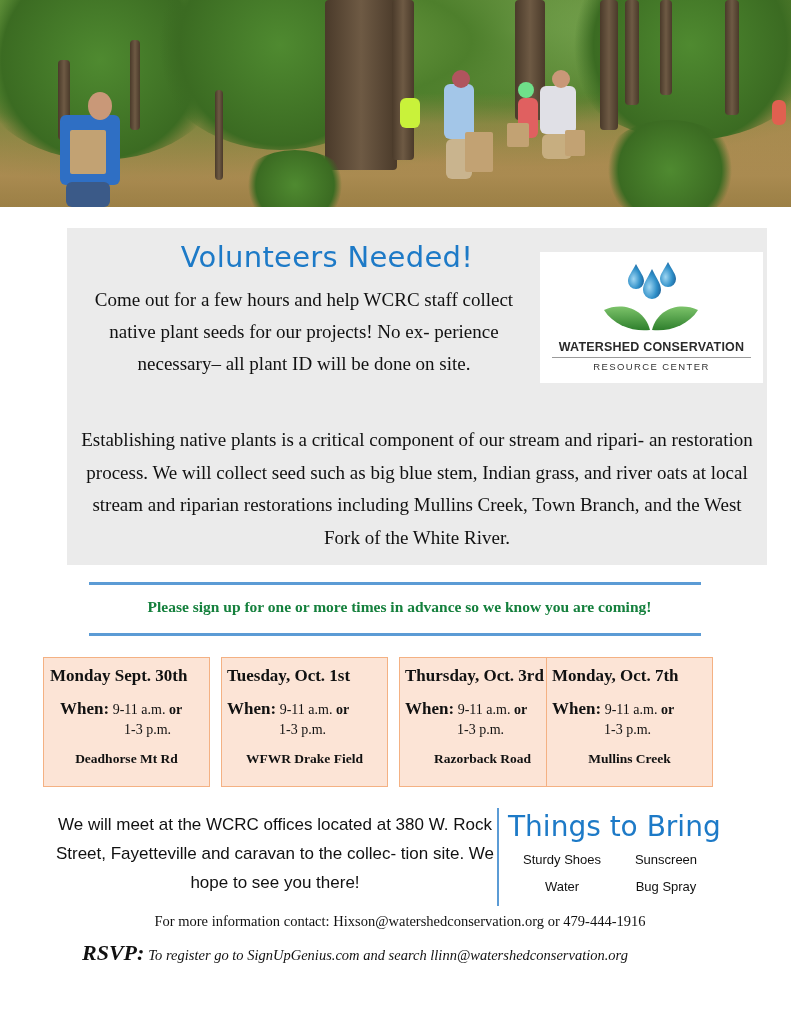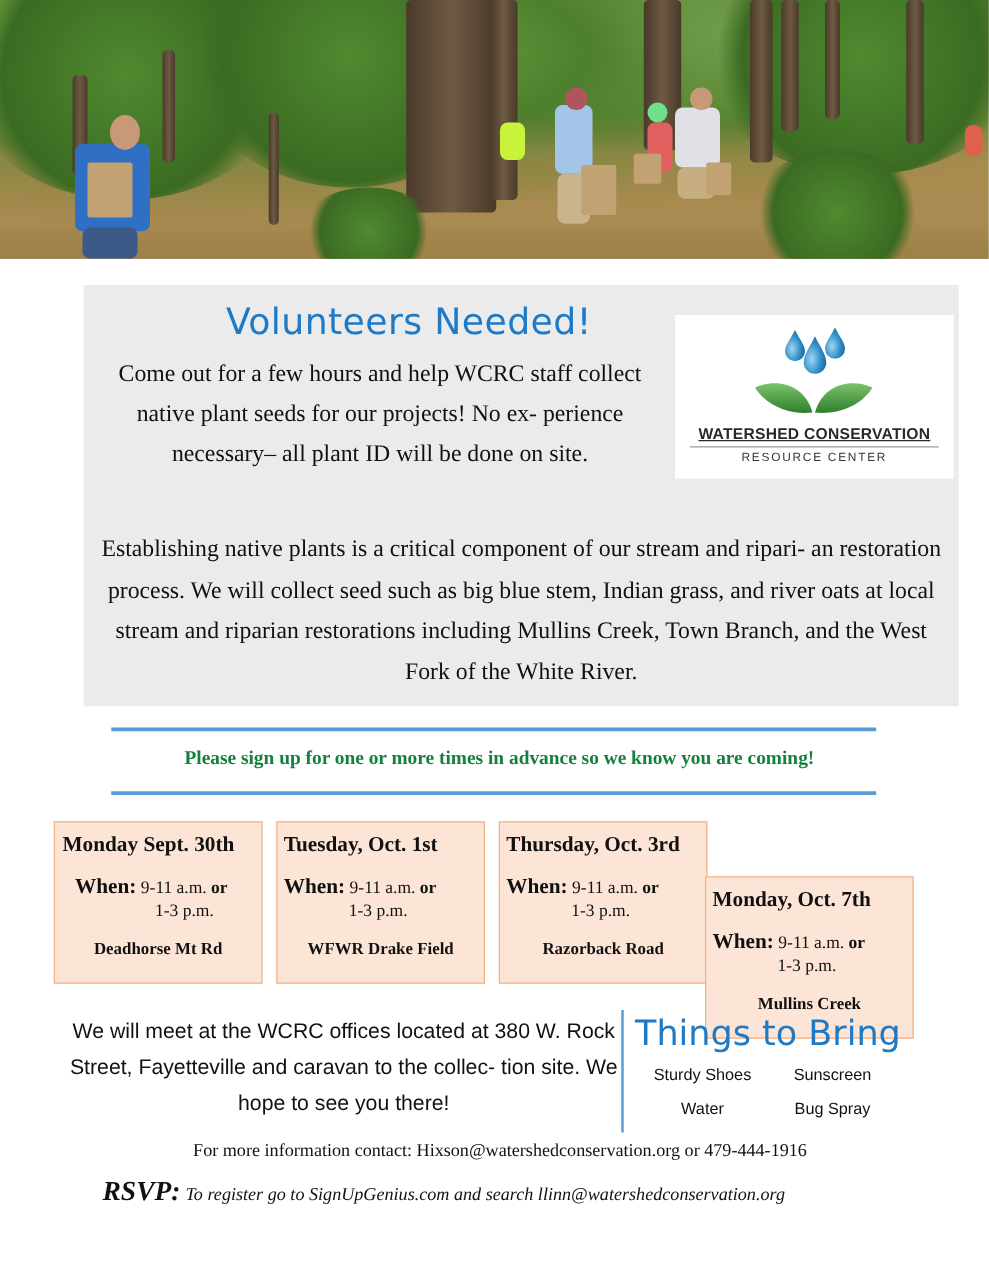--- a/index.html
+++ b/index.html
@@ -33,21 +33,21 @@
     position: absolute; left: 8px; top: 56px; width: 458px; text-align: center;
     font-size: 19px; line-height: 32px; color: #111;
   }
   .logo-box {
     position: absolute; left: 473px; top: 24px; width: 223px; height: 131px; background: #ffffff;
   }
   .logo-drops { position: absolute; left: 88px; top: 8px; width: 50px; height: 45px; }
   .logo-leaves { position: absolute; left: 64px; top: 52px; width: 94px; height: 30px; }
   .logo-name {
     position: absolute; left: 0; top: 88px; width: 100%; text-align: center;
-    font-family: "Liberation Sans", sans-serif; font-size: 12.5px; font-weight: bold; color: #2a2a2a; letter-spacing: 0.2px; text-decoration: underline;
+    font-family: "Liberation Sans", sans-serif; font-size: 12.5px; font-weight: bold; color: #2a2a2a; letter-spacing: 0.2px;
   }
   .logo-rule { position: absolute; left: 12px; right: 12px; top: 105px; height: 1px; background: #9a9a9a; }
   .logo-sub {
     position: absolute; left: 0; top: 109px; width: 100%; text-align: center;
     font-family: "Liberation Sans", sans-serif; font-size: 9.5px; color: #333; letter-spacing: 1.4px;
   }
   .intro-body {
     position: absolute; left: 6px; top: 196px; width: 688px; text-align: center;
     font-size: 19px; line-height: 32.5px; color: #111;
   }
@@ -83,21 +83,21 @@
   .card-loc {
     position: absolute; left: 0; top: 93px; width: 100%; text-align: center;
     font-size: 13.5px; font-weight: bold; color: #111; white-space: nowrap;
   }
   .card.c0 { left: 43px; }
   .card.c1 { left: 221px; padding-left: 16px; }
   .card.c1 .card-date, .card.c2 .card-date, .card.c3 .card-date { padding-left: 5px; }
   .card.c1 .card-when, .card.c2 .card-when, .card.c3 .card-when { padding-left: 5px; }
   .card.c1 .card-time2, .card.c2 .card-time2, .card.c3 .card-time2 { padding-left: 57px; }
   .card.c2 { left: 399px; padding-left: 25px; }
-  .card.c3 { left: 564px; margin-top: 44px; }
+  .card.c3 { left: 546px; }
 
   
   .meet {
     position: absolute; left: 55px; top: 810px; width: 440px; text-align: center;
     font-family: "Liberation Sans", sans-serif; font-size: 17px; line-height: 29px; color: #111;
   }
   .vdivider { position: absolute; left: 497px; top: 808px; width: 2px; height: 98px; background: #5b9bd5; }
 
   
   .bring-title {

